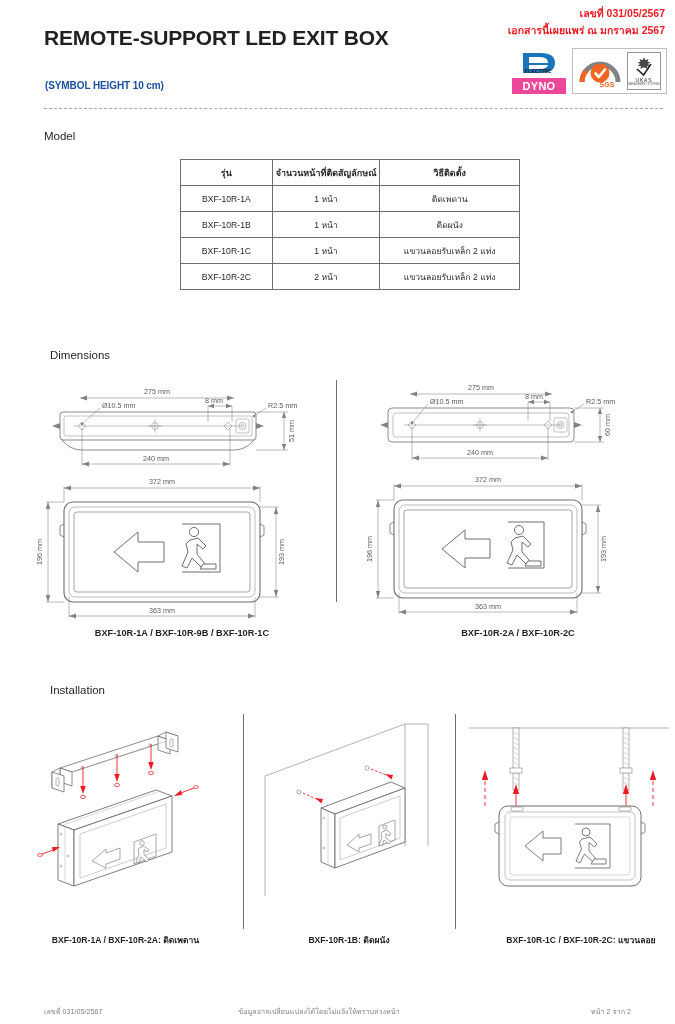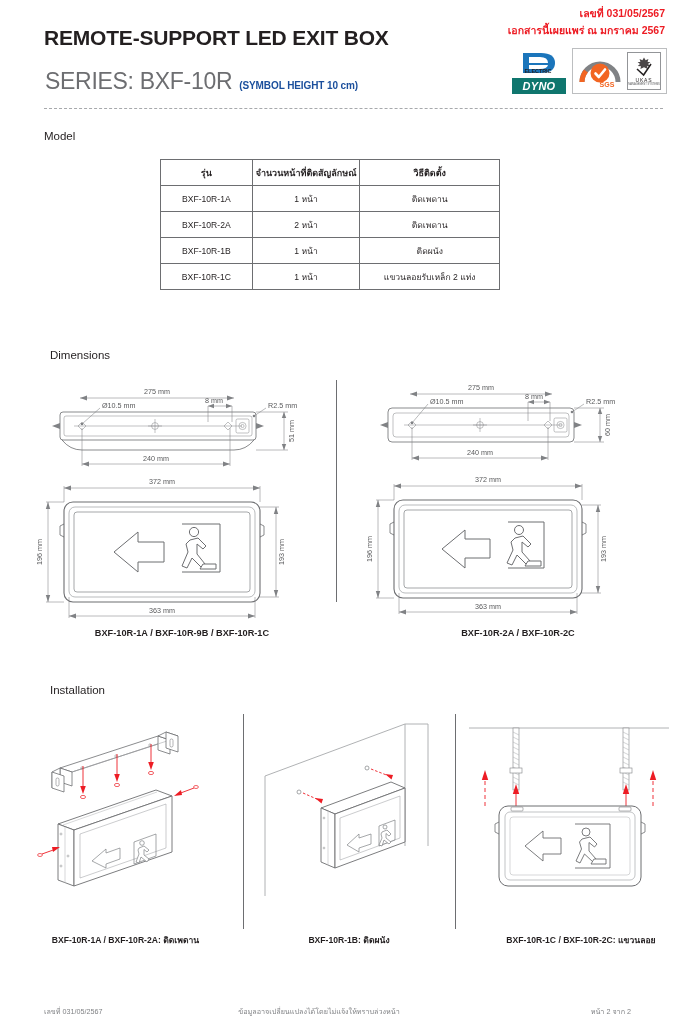--- a/index.html
+++ b/index.html
@@ -48,23 +48,23 @@
   }
   .dyno-top {
     flex: 1; background: #ffffff; position: relative;
     display: flex; align-items: center; justify-content: center;
   }
   .dyno-d {
     width: 40px; height: 24px; position: relative;
   }
   .dyno-d svg { display: block; }
   .dyno-bot {
-    height: 16px; background: #0f766e; color: #ffffff;
+    height: 16px; background: #ec4899; color: #ffffff;
     font-size: 11px; font-weight: bold; letter-spacing: 0.3px;
-    display: flex; align-items: center; justify-content: center; font-style: italic;
+    display: flex; align-items: center; justify-content: center;
   }
   .logo-box {
     border: 1px solid #bcbec0; background: #fff;
     display: flex; align-items: center; gap: 5px; padding: 3px 5px;
   }
   .sgs { width: 44px; height: 38px; position: relative; }
   .ukas { width: 34px; height: 38px; display: flex; flex-direction: column;
           align-items: center; justify-content: center; border: 1px solid #939598; }
   .ukas-text { font-size: 5px; letter-spacing: 0.8px; color: #231f20; margin-top: 1px; }
   .ukas-sub { font-size: 2.6px; color: #58595b; line-height: 1.25; text-align: center; }
@@ -74,21 +74,21 @@
     border-top: 1px dashed #a7a9ac;
   }
 
   
   .section-label {
     position: absolute; font-size: 11.5px; color: #231f20; text-align: right;
   }
 
   
   .model-table {
-    position: absolute; left: 160px; top: 159px;
+    position: absolute; left: 180px; top: 159px;
     width: 340px; border-collapse: collapse;
     font-size: 8.6px; color: #231f20; border-radius: 18px;
   }
   .model-table th, .model-table td {
     border: 1px solid #6d6e71;
     height: 26px; text-align: center; vertical-align: middle;
     font-weight: normal; padding: 0 2px;
   }
   .model-table th { font-weight: bold; font-size: 9px; }
   .model-table .col-a { width: 92px; }
@@ -139,21 +139,20 @@
   .redfill { fill: #ed1c24; }
 </style>
 </head>
 <body>
 
 <div class="page">
 
   <div class="header">
     <div class="title">REMOTE-SUPPORT LED EXIT BOX</div>
     <div class="subtitle-row">
-      <span class="subtitle">SERIES: BXF-10R</span>
       <span class="subtitle-note">(SYMBOL HEIGHT 10 cm)</span>
     </div>
     <div class="doc-no">เลขที่ 031/05/2567</div>
     <div class="doc-date">เอกสารนี้เผยแพร่ ณ มกราคม 2567</div>
 
     <div class="logos">
 
       <div class="logo-dyno">
         <div class="dyno-top">
           <div class="dyno-d">
@@ -203,32 +202,32 @@
         <th class="col-c">วิธีติดตั้ง</th>
       </tr>
     </thead>
     <tbody>
       <tr>
         <td>BXF-10R-1A</td>
         <td>1 หน้า</td>
         <td>ติดเพดาน</td>
       </tr>
       <tr>
-        <td>BXF-10R-2A</td>
-        <td>2 หน้า</td>
-        <td>ติดเพดาน</td>
-      </tr>
-      <tr>
         <td>BXF-10R-1B</td>
         <td>1 หน้า</td>
         <td>ติดผนัง</td>
       </tr>
       <tr>
         <td>BXF-10R-1C</td>
         <td>1 หน้า</td>
+        <td>แขวนลอยรับเหล็ก 2 แท่ง</td>
+      </tr>
+      <tr>
+        <td>BXF-10R-2C</td>
+        <td>2 หน้า</td>
         <td>แขวนลอยรับเหล็ก 2 แท่ง</td>
       </tr>
     </tbody>
   </table>
 
   <div class="section-label" style="left:50px; top:349px;">Dimensions</div>
 
   <div class="dims-wrap">
     <div class="dims-divider"></div>
 

